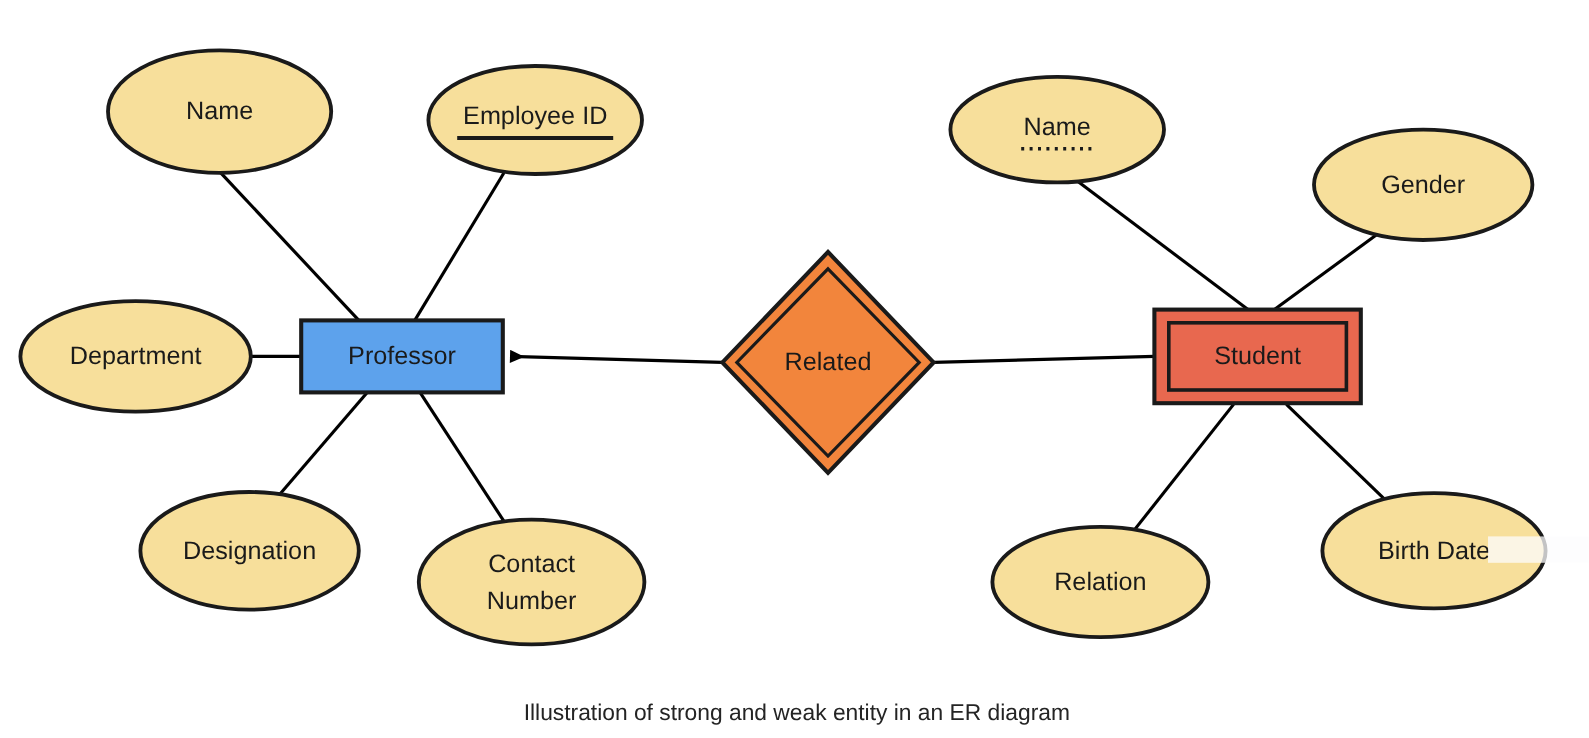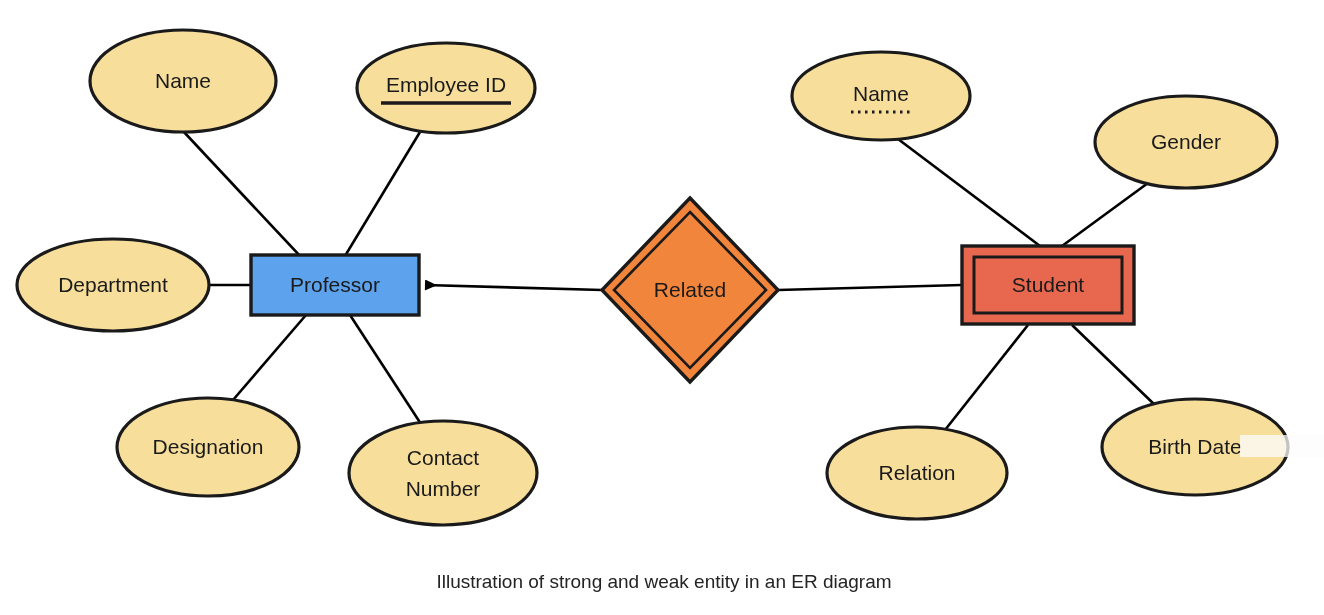--- a/index.html
+++ b/index.html
@@ -10,21 +10,21 @@
   body {
     width: 1324px;
     height: 615px;
     font-family: "Liberation Sans", sans-serif;
     overflow: hidden;
     position: relative;
   }
   #diagram-root {
     position: absolute;
     left: 0;
-    top: 0;
+    top: 12px;
     width: 1324px;
     height: 457px;
   }
   svg.er-canvas {
     position: absolute;
     left: 0;
     top: 0;
     width: 1324px;
     height: 615px;
     display: block;

